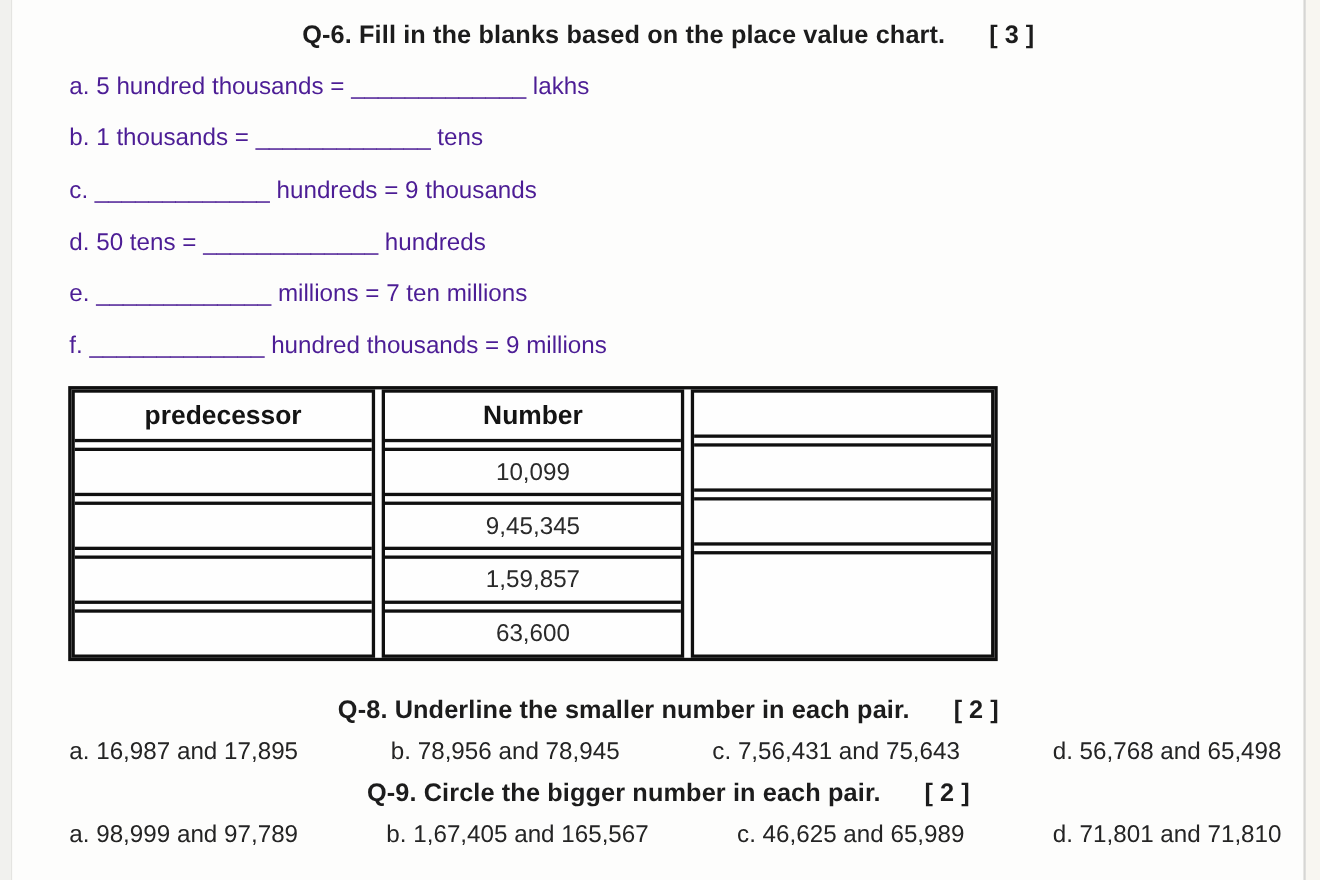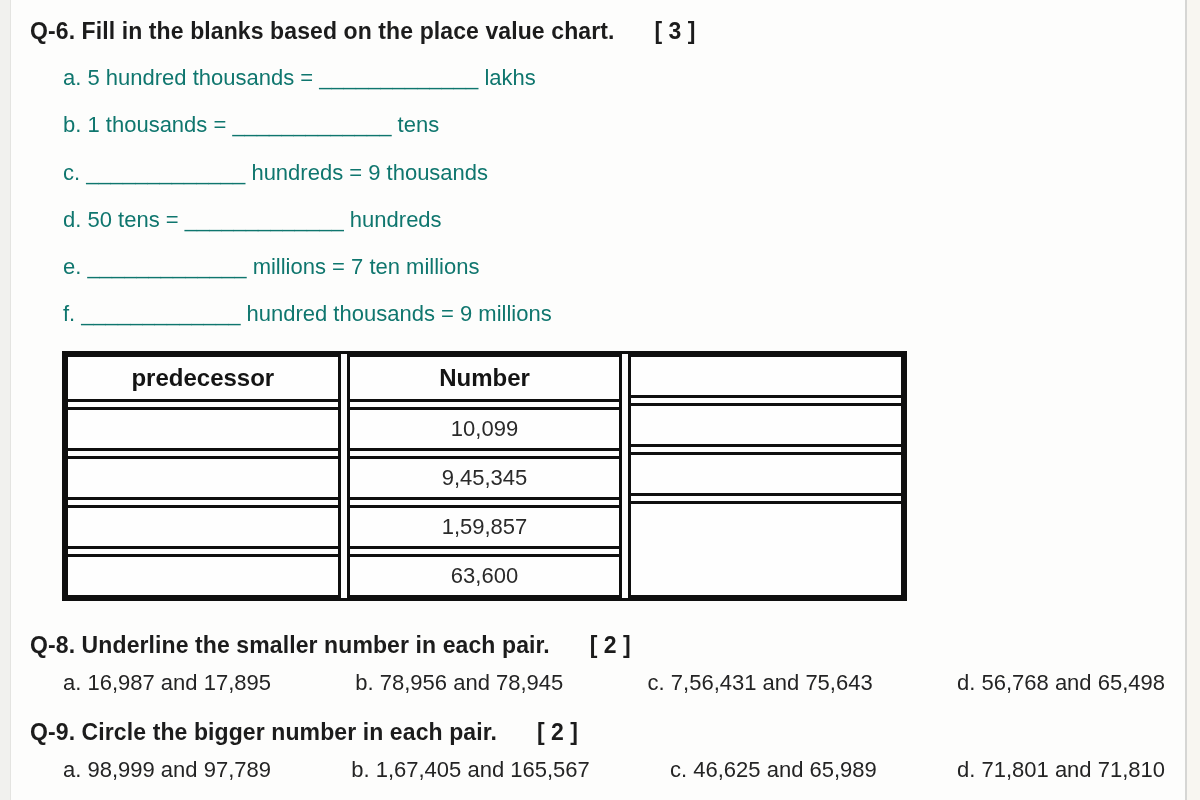--- a/index.html
+++ b/index.html
@@ -30,21 +30,21 @@
     background: #f8f6f1;
     border-left: 2px solid #d6d6d4;
   }
   .content {
     position: absolute;
     left: 12px; top: 0; right: 15px; bottom: 0;
     padding: 16px 0 0 18px; 
   }
   .heading-row {
     display: flex;
-    justify-content: flex-start;
+    justify-content: center;
     align-items: baseline;
     gap: 40px;
   }
   .q-title {
     font-weight: bold;
     font-size: 23px;
     line-height: 30px;
     letter-spacing: 0.1px;
   }
   .q-marks {
@@ -52,21 +52,21 @@
     font-size: 23px;
     line-height: 30px;
     white-space: nowrap;
   }
   .fill-items { margin-top: 8px; }
   .fill-item {
     font-size: 22px;
     line-height: 47.3px;
     padding-left: 33px; 
     white-space: nowrap;
-    color: #0f766e;
+    color: #4c1d95;
   }
   .q7-heading { margin-top: 5px; }
   
   .pv-table {
     margin: 13px 0 0 32px;
     width: 845px;
     box-sizing: border-box;
     border: 3px solid #0f0f0f;
     display: flex;
     gap: 6px;
@@ -88,21 +88,21 @@
   .tcell.thead {
     height: 42px;
     font-weight: bold;
     font-size: 24px;
     color: #141414;
   }
   .tcell:not(:last-child) { border-bottom: 3px solid #0f0f0f; }
   .tcell + .tcell { border-top: 3px solid #0f0f0f; margin-top: 5px; }
   
   .q8-heading { margin-top: 29px; }
-  .q9-heading { margin-top: 12px; }
+  .q9-heading { margin-top: 0; }
   .pair-row {
     display: flex;
     justify-content: space-between;
     margin-left: 33px;   
     margin-right: 20px;  
     font-size: 22px;
     line-height: 45px;
     white-space: nowrap;
     color: #242424;
   }

